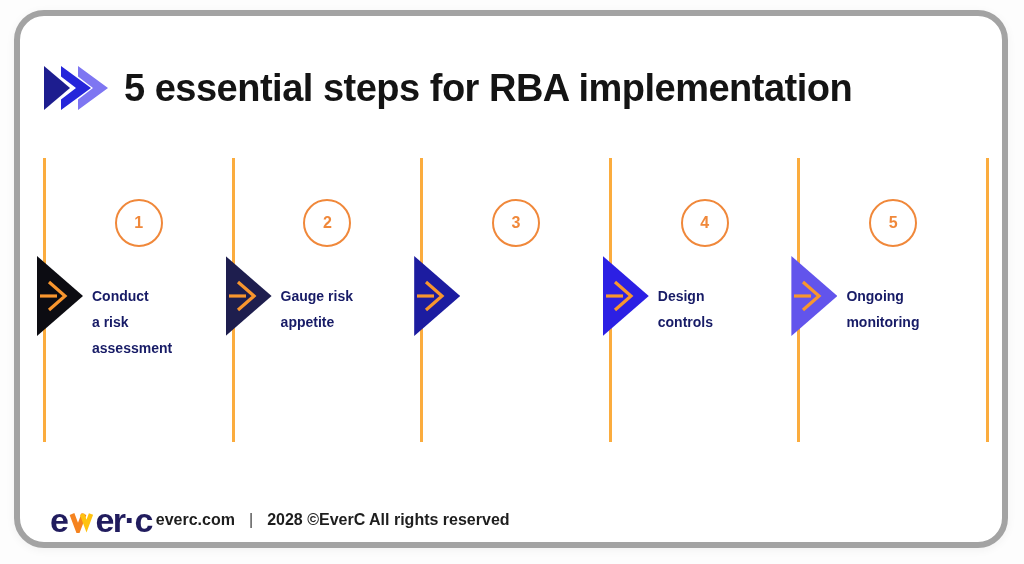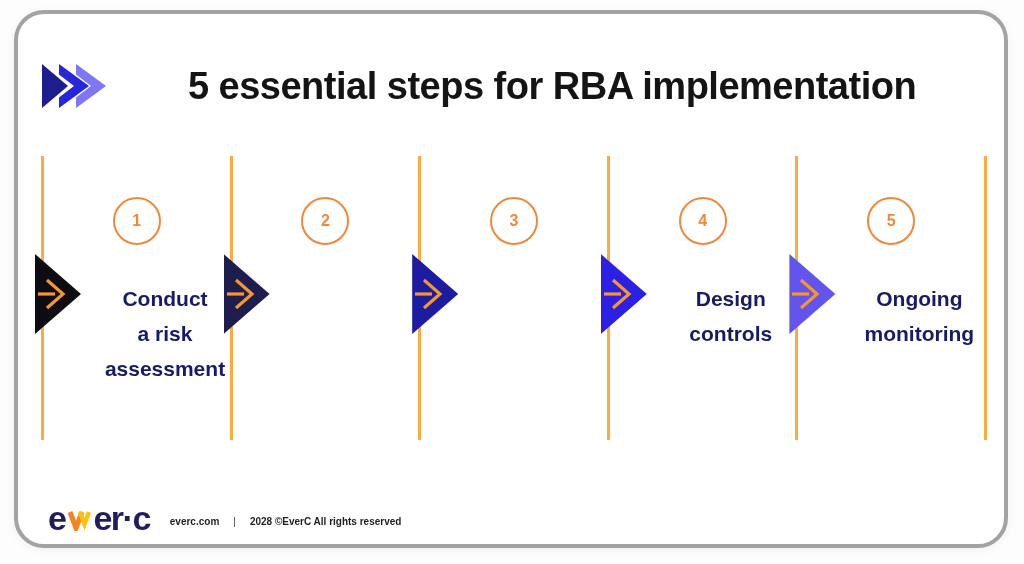--- a/index.html
+++ b/index.html
@@ -7,24 +7,23 @@
     width: 1024px; height: 564px;
     font-family: "Liberation Sans", sans-serif;
     background: #fdfdfd;
     overflow: hidden;
   }
   .card {
     position: absolute;
     left: 14px; top: 10px;
     width: 994px; height: 538px;
     background: #ffffff;
-    border: 4px solid #a3a3a3;
+    border: 6px solid #a3a3a3;
     border-radius: 30px;
     box-shadow: 0 2px 10px rgba(0,0,0,0.05);
-    text-align: center;
   }
   
   .title-row { position: absolute; left: 24px; top: 44px; height: 56px; }
   .title-chevrons { position: absolute; left: 0; top: 6px; width: 66px; height: 44px; }
   .tchev { position: absolute; top: 0; height: 44px; }
   .tchev.solid { width: 26px; clip-path: polygon(0 0, 100% 50%, 0 100%); }
   .tchev.notch { width: 30px; clip-path: polygon(0 0, 100% 50%, 0 100%, 0 76%, 50% 50%, 0 24%); }
   .tchev.c1 { left: 0; }
   .tchev.c2 { left: 17px; }
   .tchev.c3 { left: 34px; }
@@ -60,40 +59,40 @@
   }
   .tri-arrow {
     position: absolute; left: -6px; top: 114px;
     width: 36px; height: 48px;
   }
   .tri-arrow line, .tri-arrow polyline {
     stroke: var(--arrow_orange); stroke-width: 3.2; fill: none;
   }
   .step-label {
     position: absolute; left: 46px; top: 125px; width: 150px;
-    font-size: 21px; font-weight: bold; line-height: 35px;
+    font-size: 14px; font-weight: bold; line-height: 26px;
     color: var(--step_text_navy);
     white-space: pre-line;
   }
   
   .footer {
     position: absolute; left: 30px; top: 472px; height: 46px;
     display: flex; align-items: flex-end;
   }
   .logo {
     display: flex; align-items: flex-end;
     color: var(--logo_navy);
     font-size: 34px; font-weight: bold; letter-spacing: -1.5px;
     line-height: 0.78;
   }
   .logo-v { margin: 0 1px 1px 2px; }
   .footer-meta {
     display: flex; align-items: center;
-    margin: 0 0 5px 20px;
-    font-size: 10px; font-weight: bold; color: var(--footer_text);
+    margin: 0 0 5px 4px;
+    font-size: 16px; font-weight: bold; color: var(--footer_text);
   }
   .footer-sep { margin: 0 14px; font-weight: normal; color: #444; }
 </style>
 </head>
 <body>
 
 <div class="card">
 
   <div class="title-row">
     <div class="title-chevrons">
@@ -122,20 +121,22 @@
 
     <div class="step-col">
       <div class="num-circle">
         <span>2</span>
       </div>
       <div class="tri" style="background: rgb(30, 30, 78);"></div>
       <svg class="tri-arrow" viewBox="0 0 36 48">
         <line x1="0" y1="24" x2="17" y2="24"></line>
         <polyline points="9,10 25,24 9,38"></polyline>
       </svg>
+      <div class="step-label">Gauge risk
+appetite</div>
     </div>
 
     <div class="step-col">
       <div class="num-circle">
         <span>3</span>
       </div>
       <div class="tri" style="background: rgb(28, 28, 160);"></div>
       <svg class="tri-arrow" viewBox="0 0 36 48">
         <line x1="0" y1="24" x2="17" y2="24"></line>
         <polyline points="9,10 25,24 9,38"></polyline>

